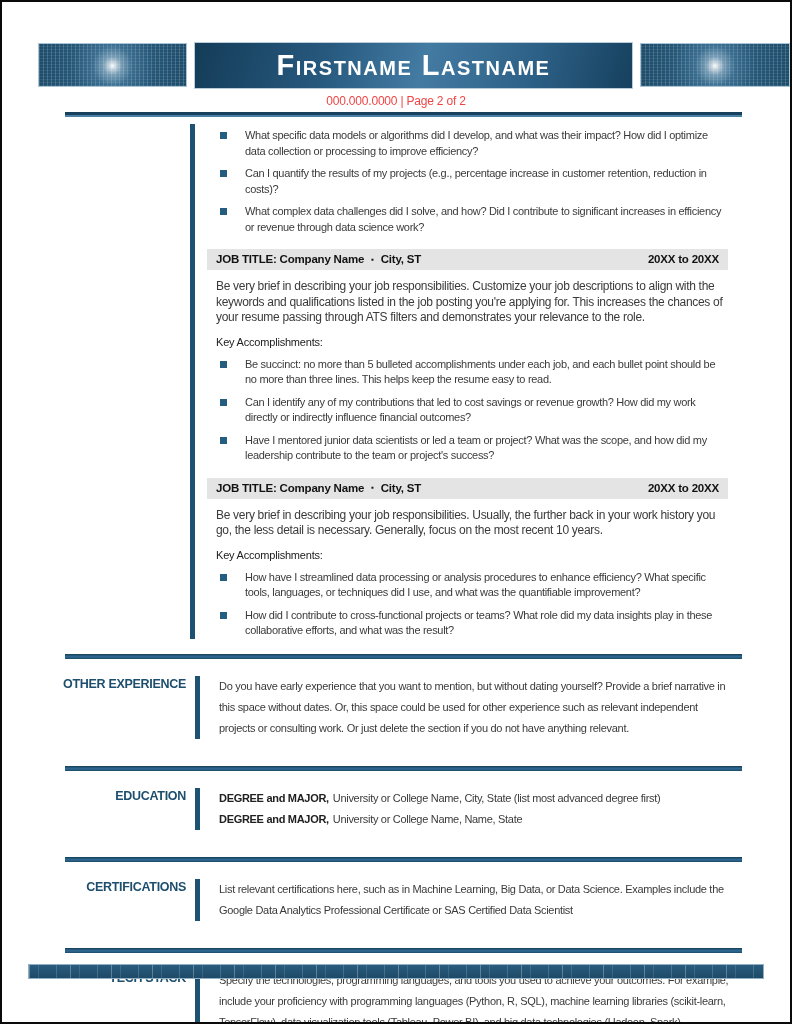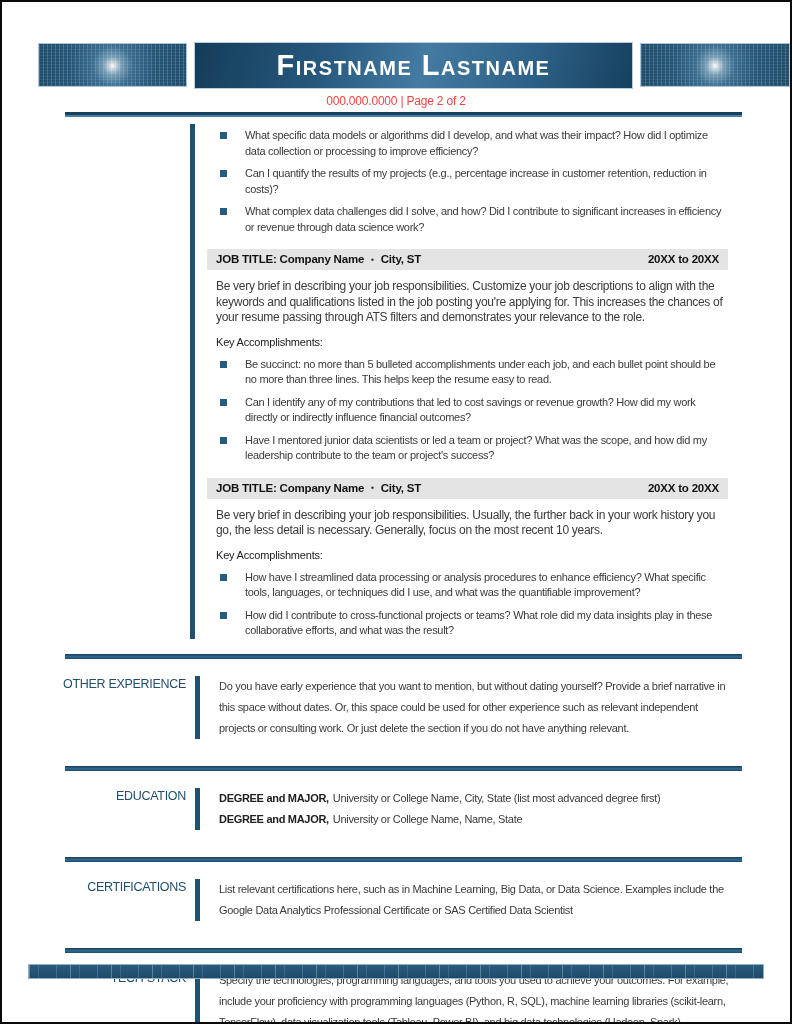--- a/index.html
+++ b/index.html
@@ -92,21 +92,21 @@
   .divider {
     height:5px;
     margin:15px 48px 0 63px;
     background:linear-gradient(to bottom, #163e58 0%, #306b94 55%, #1d4a68 100%);
   }
   .section { display:flex; padding:17px 0 12px 0; }
   .section-label {
     flex:0 0 auto;
     width:184px;
     text-align:right;
-    font-weight:normal;
+    font-weight:bold;
     font-size:12.5px;
     letter-spacing:-0.3px;
     color:#1d4e6e;
     padding-top:1px;
   }
   .section-bar { flex:0 0 auto; width:5px; background:#1d5273; margin-left:9px; }
   .section-body {
     margin-left:19px;
     width:514px;
     font-size:11px; line-height:21px; letter-spacing:-0.3px;

